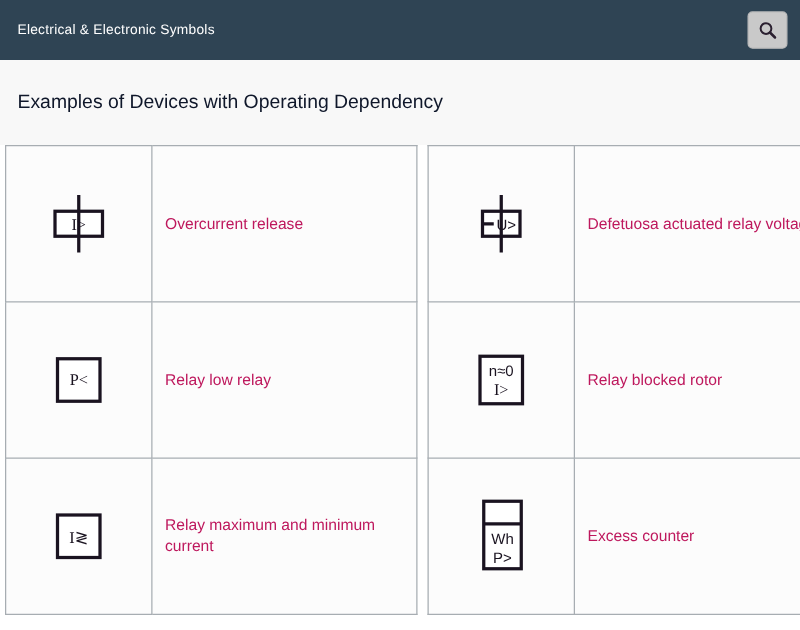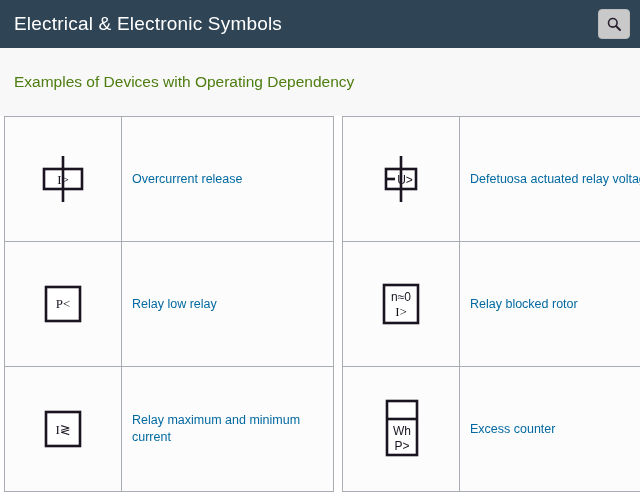--- a/index.html
+++ b/index.html
@@ -19,21 +19,21 @@
     height: 48px;
     background: #2f4454;
     display: flex;
     align-items: center;
     justify-content: space-between;
     padding: 0 10px 0 14px;
     box-sizing: border-box;
   }
   .header-title {
     color: #ffffff;
-    font-size: 19px;
+    font-size: 11px;
     letter-spacing: 0.2px;
     white-space: nowrap;
   }
   .search-button {
     width: 32px;
     height: 30px;
     background: #c9c9c9;
     border: 1px solid #bcbcbc;
     border-radius: 4px;
     display: flex;
@@ -47,21 +47,21 @@
   
   .subtitle-band {
     height: 68px;
     background: #f8f8f8;
     display: flex;
     align-items: center;
     padding-left: 14px;
     box-sizing: border-box;
   }
   .subtitle-text {
-    color: #4d7c0f;
+    color: #0f172a;
     font-size: 15.5px;
   }
 
   
   .tables {
     display: flex;
     padding: 0 4px;
     box-sizing: border-box;
     gap: 8px;
   }
@@ -79,21 +79,21 @@
     background: #fcfcfc;
   }
   td.symbol-cell {
     width: 116px;
     text-align: center;
   }
   td.label-cell {
     width: 193px;
     padding: 0 8px 0 10px;
     font-size: 12.5px;
-    color: #0369a1;
+    color: #be185d;
     line-height: 1.35;
   }
 
   
   .symbol-wrap {
     display: flex;
     align-items: center;
     justify-content: center;
   }
   .symbol-wrap svg { display: block; }

